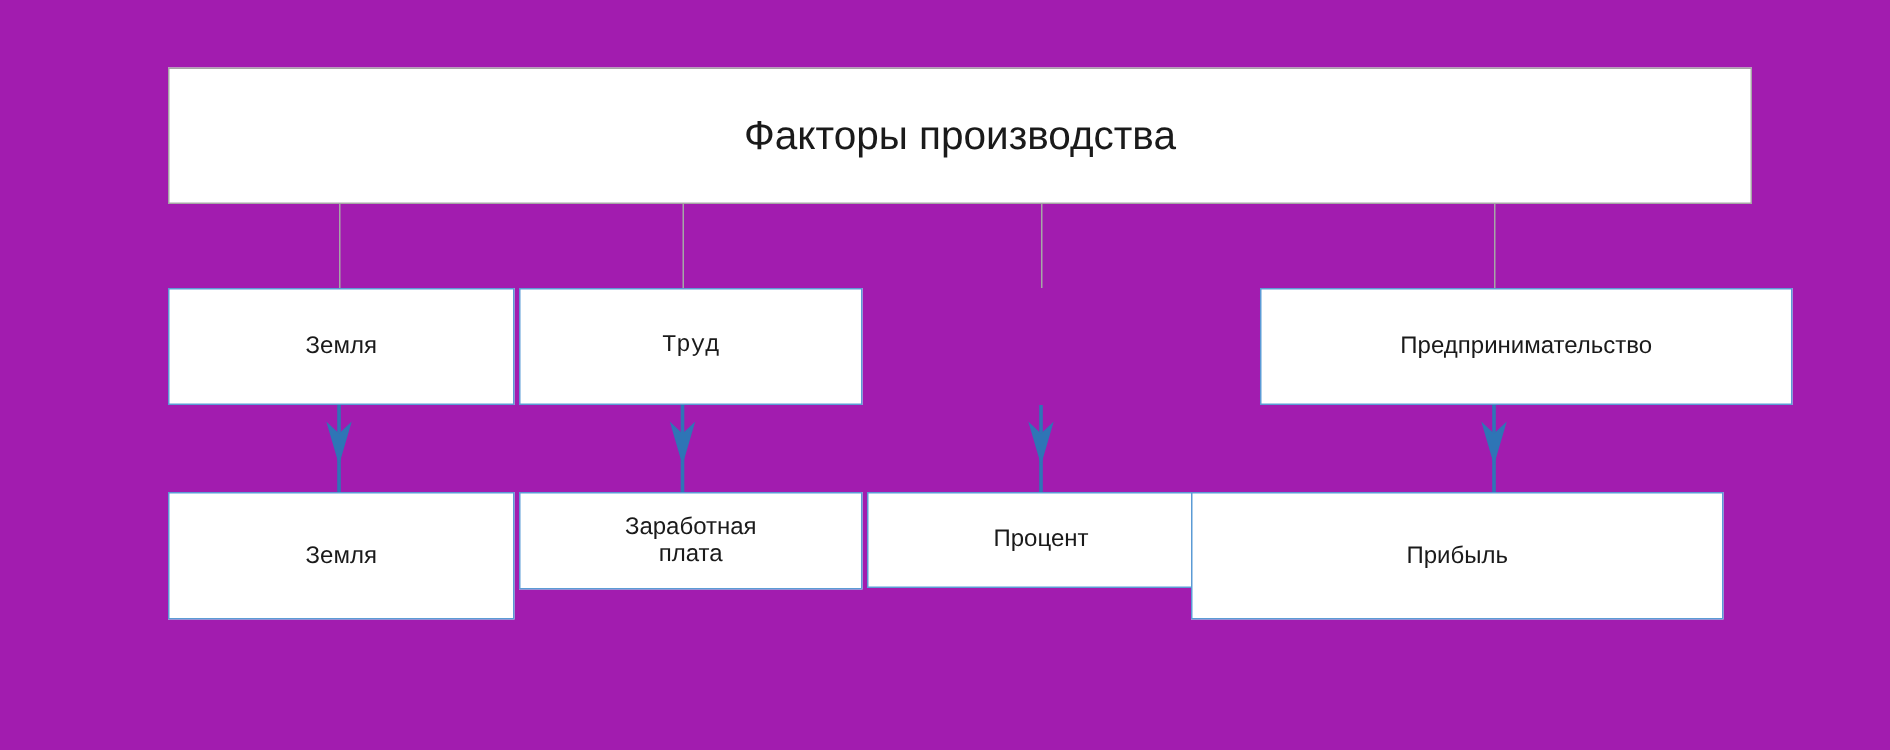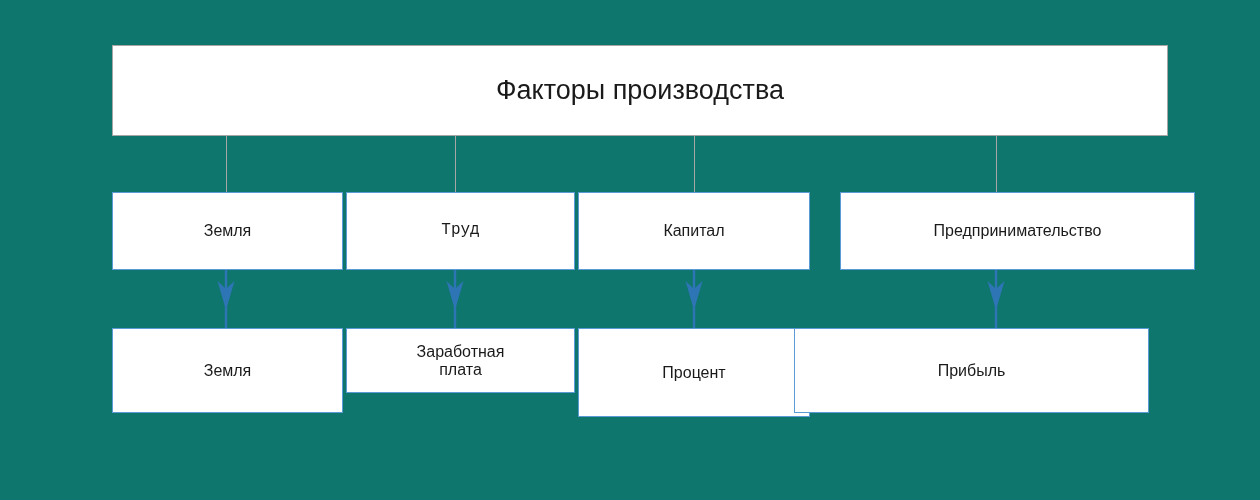--- a/index.html
+++ b/index.html
@@ -7,21 +7,21 @@
     padding: 0;
     background: #ffffff;
   }
   body {
     font-family: "Liberation Sans", sans-serif;
   }
   #canvas {
     position: relative;
     width: 1260px;
     height: 500px;
-    background: #0f766e;
+    background: #a21caf;
     overflow: hidden;
   }
 
   
   .node {
     position: absolute;
     box-sizing: border-box;
     background: #ffffff;
     display: flex;
     align-items: center;
@@ -72,23 +72,20 @@
   <div class="conn-v" style="left:996px; top:136px; height:56px;"></div>
 
   <div class="node node-blue" style="left:112px; top:192px; width:231px; height:78px;">
     <span class="node-label">Земля</span>
   </div>
 
   <div class="node node-blue" style="left:346px; top:192px; width:229px; height:78px;font-family:Liberation Mono, monospace;">
     <span class="node-label">Труд</span>
   </div>
 
-  <div class="node node-blue" style="left:578px; top:192px; width:232px; height:78px;">
-    <span class="node-label">Капитал</span>
-  </div>
 
   <div class="node node-blue" style="left:813px; top:192px; width:355px; height:78px;margin-left:27px;">
     <span class="node-label">Предпринимательство</span>
   </div>
 
   <div class="arrow" style="left:215px; top:270px;">
     <svg width="22" height="58" viewBox="0 0 22 58">
       <path d="M11 0 L11 58" stroke="#2e75b6" stroke-width="2.4" fill="none"></path>
       <path d="M11 40 L2.5 11 L11 19 L19.5 11 Z" fill="#2e75b6"></path>
     </svg>
@@ -117,21 +114,21 @@
 
   <div class="node node-blue" style="left:112px; top:328px; width:231px; height:85px;">
     <span class="node-label">Земля</span>
   </div>
 
   <div class="node node-blue" style="left:346px; top:328px; width:229px; height:65px;">
     <span class="node-label">Заработная
 плата</span>
   </div>
 
-  <div class="node node-blue" style="left:578px; top:328px; width:232px; height:89px;">
+  <div class="node node-blue" style="left:578px; top:328px; width:232px; height:64px;">
     <span class="node-label">Процент</span>
   </div>
 
   <div class="node node-blue" style="left:794px; top:328px; width:355px; height:85px;">
     <span class="node-label">Прибыль</span>
   </div>
 
 </div>
 
 </body></html>

